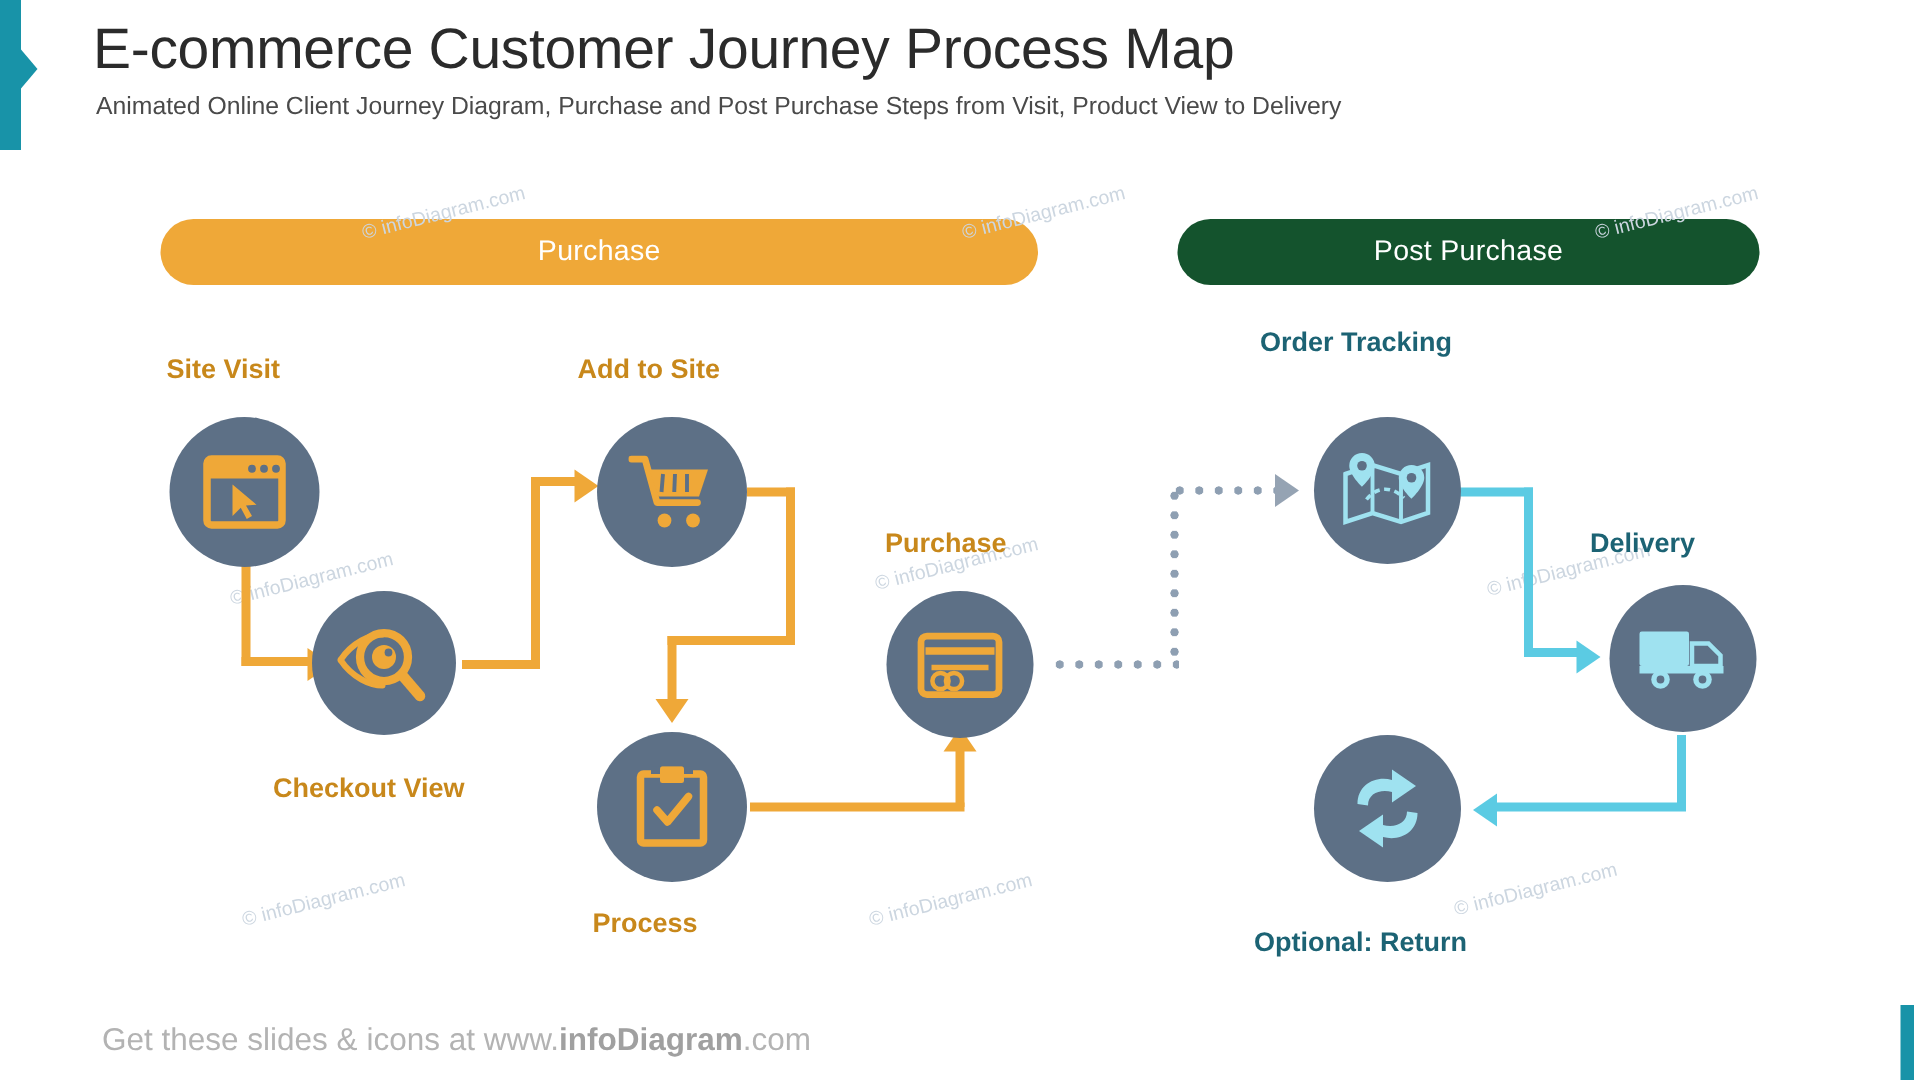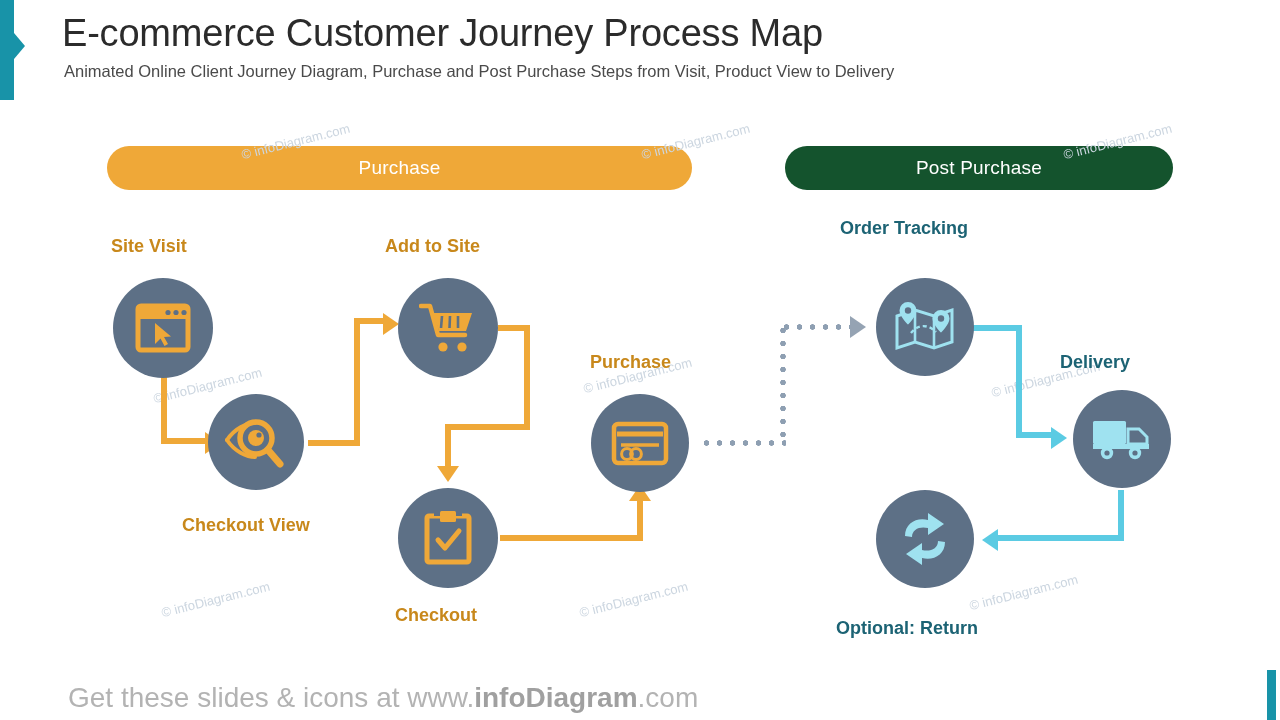--- a/index.html
+++ b/index.html
@@ -195,21 +195,21 @@
     white-space: nowrap;
     z-index: 1;
     pointer-events: none;
   }
 
   
   .footer {
     position: absolute;
     left: 68px;
     top: 682px;
-    font-size: 28px;
+    font-size: 21px;
     color: #b3b3b3;
     white-space: nowrap;
   }
   .footer b { color: #a0a0a0; font-weight: bold; }
 </style>
 </head>
 <body>
 
 <div id="slide">
 
@@ -308,21 +308,21 @@
         <path d="M14 11 L53 11 L47 29 L20 29 Z" fill="#EFA838"></path>
         <line x1="23" y1="14" x2="22" y2="26" stroke="#5D7086" stroke-width="2.6"></line>
         <line x1="31" y1="14" x2="30.5" y2="26" stroke="#5D7086" stroke-width="2.6"></line>
         <line x1="39" y1="14" x2="39" y2="26" stroke="#5D7086" stroke-width="2.6"></line>
         <circle cx="24" cy="45" r="4.6" fill="#EFA838"></circle>
         <circle cx="43" cy="45" r="4.6" fill="#EFA838"></circle>
       </svg>
     </span>
   </div>
 
-  <div class="node-label label-orange" style="left:395px; top:605px;">Checkout</div>
+  <div class="node-label label-orange" style="left:395px; top:605px;">Process</div>
   <div class="node" style="left:398px; top:488px; width:100px; height:100px;">
     <span>
       <svg width="50" height="56" viewBox="0 0 50 56">
         <rect x="4" y="6" width="42" height="46" rx="2" fill="none" stroke="#EFA838" stroke-width="5"></rect>
         <rect x="17" y="1" width="16" height="11" rx="1.5" fill="#EFA838"></rect>
         <rect x="11" y="1" width="28" height="5" fill="#5D7086"></rect>
         <rect x="17" y="1" width="16" height="9" rx="1.5" fill="#EFA838"></rect>
         <path d="M15 30 L22 38 L36 21" fill="none" stroke="#EFA838" stroke-width="5" stroke-linecap="round" stroke-linejoin="round"></path>
       </svg>
     </span>

